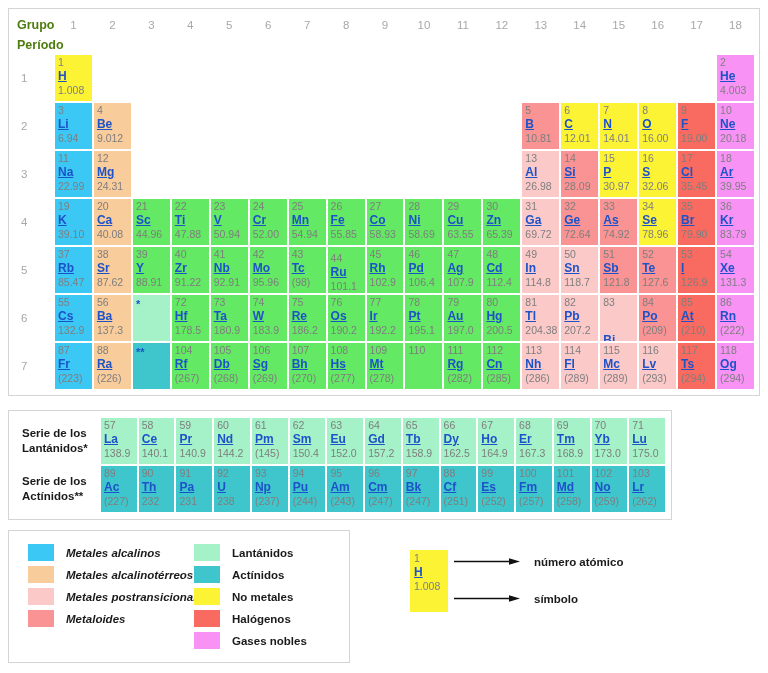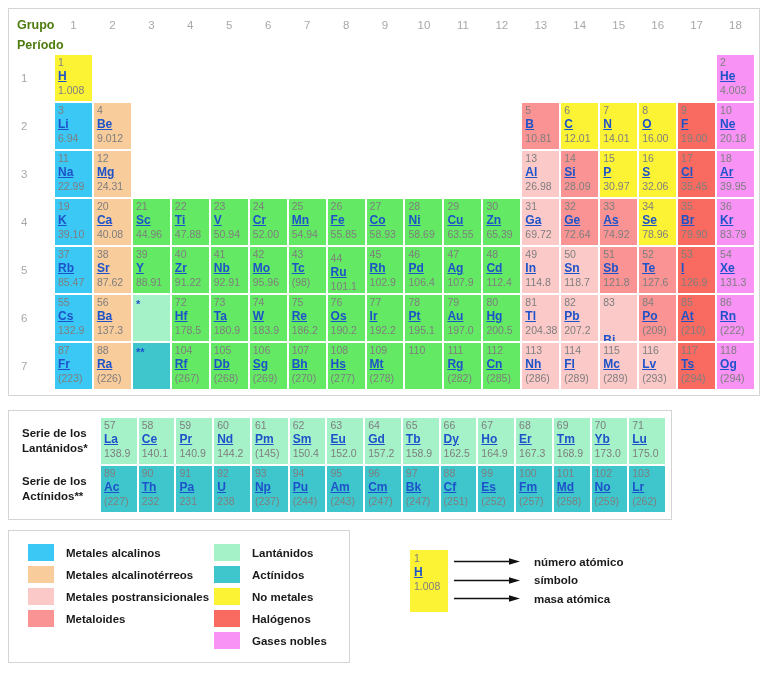--- a/index.html
+++ b/index.html
@@ -14,21 +14,21 @@
   .ph{font-size:11px;font-weight:bold;color:#1D52C9;line-height:11px;padding-top:3px;}
   .gnum{font-size:11.5px;color:#A8A8A8;text-align:center;align-self:center;}
   .pnum{font-size:11.5px;color:#A8A8A8;padding-left:8px;align-self:center;}
   .hdr{font-size:12.5px;font-weight:600;color:#4d7c0f;white-space:nowrap;padding-left:4px;align-self:center;}
   .blank{background:transparent;}
   .series-box{margin:14px 8px 0 8px;width:664px;padding:7px 6px;}
   #series-grid{display:grid;grid-template-columns:84px repeat(15,1fr);grid-auto-rows:46px;gap:2px;}
   .series-label{font-size:11.5px;font-weight:600;color:#1a1a1a;align-self:center;padding-left:7px;line-height:15px;white-space:nowrap;}
   .bottom{display:flex;margin:10px 8px 0 8px;align-items:flex-start;}
   .legend-box{width:342px;padding:13px 0 13px 19px;display:flex;}
-  .leg-col-1{display:flex;flex-direction:column;gap:5px;width:186px;}
+  .leg-col-1{display:flex;flex-direction:column;gap:5px;width:166px;font-style:italic;}
   .leg-col-2{display:flex;flex-direction:column;gap:5px;}
   .leg-item{display:flex;align-items:center;height:17px;}
   .swatch{width:26px;height:17px;margin-right:12px;flex:none;}
   .leg-label{font-size:11.5px;font-weight:600;color:#1a1a1a;white-space:nowrap;}
   .ann{display:flex;margin-left:60px;margin-top:20px;}
   .ann-cell{width:38px;height:62px;display:flex;flex-direction:column;padding:2px 0 0 4px;box-sizing:border-box;flex:none;}
   .ann-rows{display:flex;flex-direction:column;justify-content:space-between;padding:4px 0 6px;margin-left:4px;}
   .ann-row{display:flex;align-items:center;height:15px;}
   .ann-row svg{margin-right:12px;display:block;}
   .ann-label{font-size:11.5px;font-weight:600;color:#1a1a1a;white-space:nowrap;}
@@ -774,24 +774,17 @@
             </svg>
           <span class="ann-label">número atómico</span>
         </div>
         <div class="ann-row">
           <svg width="70" height="9">
               <line x1="2" y1="4.5" x2="57" y2="4.5" stroke="#111" stroke-width="1.3"></line>
               <polygon points="57,1.2 68,4.5 57,7.8" fill="#111"></polygon>
             </svg>
           <span class="ann-label">símbolo</span>
         </div>
-        <div class="ann-row">
-          <svg width="70" height="9">
-              <line x1="2" y1="4.5" x2="57" y2="4.5" stroke="#111" stroke-width="1.3"></line>
-              <polygon points="57,1.2 68,4.5 57,7.8" fill="#111"></polygon>
-            </svg>
-          <span class="ann-label">masa atómica</span>
-        </div>
       </div>
     </div>
   </div>
 
 </div>
 
 </body></html>

